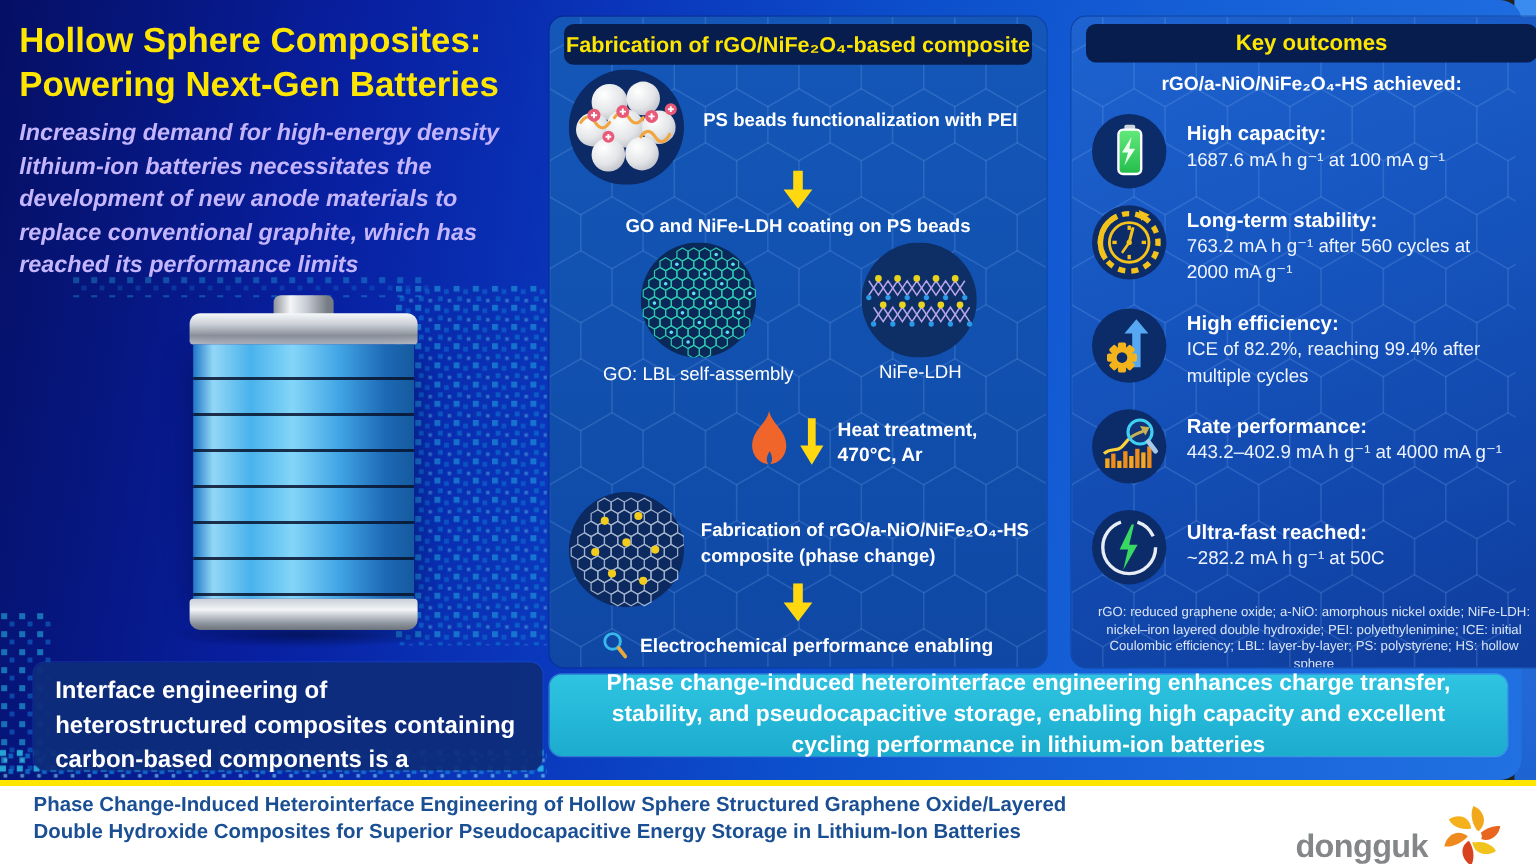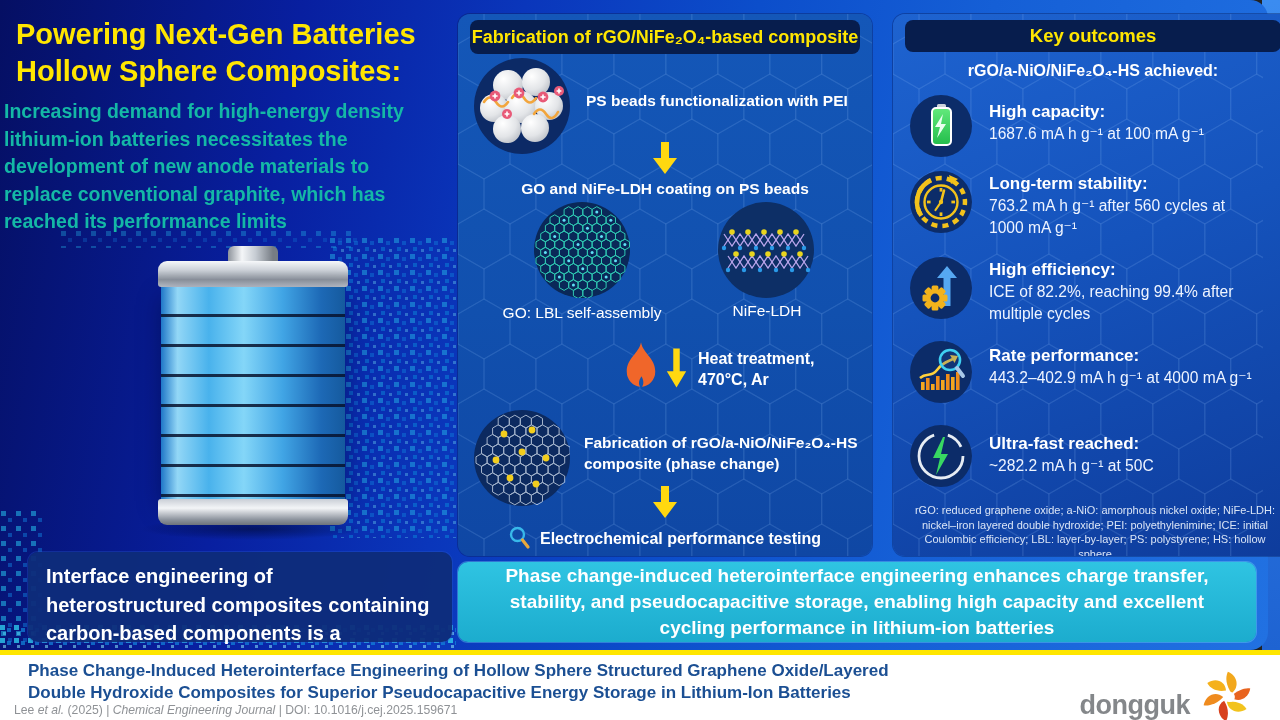--- a/index.html
+++ b/index.html
@@ -7,21 +7,21 @@
     font-family:"Liberation Sans","DejaVu Sans",sans-serif;-webkit-font-smoothing:antialiased;}
   .abs{position:absolute;}
   
   .edge-strip{left:1262px;top:0;width:18px;height:650px;
     background:linear-gradient(to bottom,#3b8cf0,#1e63d2);}
   .canvas{left:0;top:0;width:1268px;height:650px;border-radius:0 18px 18px 0;
     background:linear-gradient(100deg,#050f63 0%,#081fa0 22%,#0a36bb 38%,#0c4ecb 55%,#155fd6 72%,#2171e2 100%);}
   svg{display:block;}
   
   .main-title{left:16px;top:16px;width:430px;color:#ffe600;font-size:29px;line-height:37px;font-weight:800;}
-  .intro{left:4px;top:98px;width:428px;color:#14b8a6;font-size:19.5px;line-height:27.5px;font-weight:700;}
+  .intro{left:16px;top:98px;width:428px;color:#c4b5fd;font-size:19.5px;line-height:27.5px;font-weight:700;font-style:italic;}
   .solution-box{left:28px;top:552px;width:424px;height:90px;border-radius:10px;background:rgba(14,44,122,.95);
     box-shadow:0 0 0 1px rgba(40,90,200,.35);}
   .solution-text{left:18px;top:10px;width:392px;color:#fff;font-size:20px;line-height:28.5px;font-weight:700;}
   
   .battery{left:158px;top:246px;width:190px;height:292px;}
   .bat-shadow{left:-18px;top:272px;width:226px;height:22px;border-radius:50%;
     background:radial-gradient(closest-side,rgba(2,10,45,.55),rgba(2,10,45,0));}
   .bat-term{left:70px;top:0;width:50px;height:19px;border-radius:6px 6px 2px 2px;
     background:linear-gradient(to right,#8d939b,#f4f6f8 28%,#c6ccd3 55%,#767c84 90%);}
   .bat-captop{left:0;top:15px;width:190px;height:26px;border-radius:9px 9px 3px 3px;
@@ -47,21 +47,21 @@
   .step-text{color:#fff;font-weight:700;font-size:15.5px;line-height:21px;}
   .fig-label{color:#fff;font-weight:400;font-size:15.5px;text-align:center;}
   .centered{text-align:center;}
   
   .subtitle{left:0;right:0;top:48px;text-align:center;color:#fff;font-weight:700;font-size:16px;}
   .item-title{color:#fff;font-weight:700;font-size:17px;line-height:23px;}
   .item-detail{color:#eef4ff;font-weight:400;font-size:15.6px;line-height:21.5px;}
   .item-text{width:268px;}
   .footnote{left:18px;right:14px;top:489px;text-align:center;color:#d9e4f6;font-size:11px;line-height:14.5px;}
   
-  .conclusion{left:458px;top:562px;width:798px;height:80px;border-radius:10px;
+  .conclusion{left:458px;top:562px;width:798px;height:68px;border-radius:10px;
     background:linear-gradient(180deg,#2fc4e2,#1cacce);box-shadow:0 0 0 1px rgba(120,230,250,.35);
     display:flex;align-items:center;justify-content:center;}
   .conclusion-text{width:742px;text-align:center;color:#fff;font-weight:700;font-size:19px;line-height:26px;}
   
   .gold-line{left:0;top:650px;width:1280px;height:5px;background:#ffe600;}
   .footer{left:0;top:655px;width:1280px;height:65px;background:#ffffff;}
   .paper-title{left:28px;top:5px;width:866px;color:#1b4f93;font-weight:700;font-size:17px;line-height:22px;}
   .citation{left:14px;top:48px;color:#8f9296;font-size:12.2px;}
   .citation i{font-style:italic;}
   .logo{right:26px;top:4px;display:flex;align-items:center;gap:8px;}
@@ -105,22 +105,22 @@
       <rect x="8" y="8" width="4" height="4" fill="#0f7ad8" opacity=".5"></rect>
     </pattern>
       </defs>
     <rect width="44" height="136" fill="url(#px3)"></rect>
   </svg>
   <svg class="abs" style="left:60px;top:230px" width="300" height="18">
     <rect width="300" height="18" fill="url(#px3)" opacity=".6"></rect>
   </svg>
 
   <div class="abs main-title">
+    <div>Hollow Sphere Composites:</div>
     <div>Powering Next-Gen Batteries</div>
-    <div>Hollow Sphere Composites:</div>
   </div>
   <div class="abs intro">Increasing demand for high-energy density lithium-ion batteries necessitates the development of new anode materials to replace conventional graphite, which has reached its performance limits</div>
 
   <div class="abs battery">
     <div class="abs bat-shadow"></div>
     <div class="abs bat-term"></div>
     <div class="abs bat-captop"></div>
     <div class="abs bat-body"></div>
     <div class="abs bat-capbot"></div>
   </div>
@@ -545,21 +545,21 @@
 
     <svg class="abs" style="left:194px;top:472px" width="26" height="32" viewBox="0 0 26 32">
       <path d="M9 0h8v16h8L13 32 1 16h8z" fill="#ffd810"></path>
     </svg>
 
     <div class="abs" style="left:0;right:0;top:512px;display:flex;justify-content:center;align-items:center;gap:9px">
       <svg width="22" height="24" viewBox="0 0 22 24">
         <circle cx="8.5" cy="8.5" r="6.5" stroke="#38b8ea" stroke-width="2.4" fill="none"></circle>
         <line x1="13.5" y1="14" x2="19" y2="21" stroke="#e8a83c" stroke-width="3.2" stroke-linecap="round"></line>
       </svg>
-      <span class="step-text" style="font-size:16px">Electrochemical performance testing</span>
+      <span class="step-text" style="font-size:16px">Electrochemical performance enabling</span>
     </div>
   </div>
 
   <div class="abs panel panel-right">
     <svg class="abs hexbg" width="370" height="542">
       <g id="hexRight" stroke="rgba(150,195,255,.09)" stroke-width="1.4" fill="none">
           <polygon points="-26.0,15.0 -52.0,30.0 -77.9,15.0 -77.9,-15.0 -52.0,-30.0 -26.0,-15.0"></polygon>
           <polygon points="26.0,15.0 0.0,30.0 -26.0,15.0 -26.0,-15.0 -0.0,-30.0 26.0,-15.0"></polygon>
           <polygon points="77.9,15.0 52.0,30.0 26.0,15.0 26.0,-15.0 52.0,-30.0 77.9,-15.0"></polygon>
           <polygon points="129.9,15.0 103.9,30.0 77.9,15.0 77.9,-15.0 103.9,-30.0 129.9,-15.0"></polygon>
@@ -724,21 +724,21 @@
           <rect x="30.6" y="42.4" width="2.8" height="3.6"></rect>
         <rect x="18" y="30.6" width="3.6" height="2.8"></rect>
           <rect x="42.4" y="30.6" width="3.6" height="2.8"></rect>
       </g>
       <line x1="32" y1="32" x2="35" y2="20.5" stroke="#f3c21b" stroke-width="2.6" stroke-linecap="round"></line>
       <line x1="32" y1="32" x2="26.5" y2="40" stroke="#f3c21b" stroke-width="2.2" stroke-linecap="round"></line>
       <circle cx="32" cy="32" r="2.2" fill="#f3c21b"></circle>
     </svg>
     <div class="abs item-text" style="left:96px;top:158px">
       <div class="item-title">Long-term stability:</div>
-      <div class="item-detail">763.2 mA h g⁻¹ after 560 cycles at 1000 mA g⁻¹</div>
+      <div class="item-detail">763.2 mA h g⁻¹ after 560 cycles at 2000 mA g⁻¹</div>
     </div>
 
     <svg class="abs" style="left:16px;top:242px" width="64" height="64" viewBox="0 0 64 64">
       <circle cx="32" cy="32" r="31" fill="#0c2c69"></circle>
       <path d="M38 10l10 12h-6.5v28h-7V22H28z" fill="#56a8f2"></path>
       <g transform="translate(26,42)" fill="#f2b31c">
         <g>
           <rect x="-12.5" y="-3.4" width="25" height="6.8" rx="1.5"></rect>
           <rect x="-12.5" y="-3.4" width="25" height="6.8" rx="1.5" transform="rotate(45)"></rect>
           <rect x="-12.5" y="-3.4" width="25" height="6.8" rx="1.5" transform="rotate(90)"></rect>
@@ -788,23 +788,20 @@
     <div class="abs footnote">rGO: reduced graphene oxide; a-NiO: amorphous nickel oxide; NiFe-LDH: nickel–iron layered double hydroxide; PEI: polyethylenimine; ICE: initial Coulombic efficiency; LBL: layer-by-layer; PS: polystyrene; HS: hollow sphere</div>
   </div>
 
   <div class="abs conclusion">
     <div class="conclusion-text">Phase change-induced heterointerface engineering enhances charge transfer, stability, and pseudocapacitive storage, enabling high capacity and excellent cycling performance in lithium-ion batteries</div>
   </div>
 
   <div class="abs gold-line"></div>
   <div class="abs footer">
     <div class="abs paper-title">Phase Change-Induced Heterointerface Engineering of Hollow Sphere Structured Graphene Oxide/Layered Double Hydroxide Composites for Superior Pseudocapacitive Energy Storage in Lithium-Ion Batteries</div>
-    <div class="abs citation">
-      <span>Lee </span><i>et al.</i><span> (2025) | </span><i>Chemical Engineering Journal</i><span> | DOI: 10.1016/j.cej.2025.159671</span>
-    </div>
     <div class="abs logo">
       <div class="logo-words">
         <div class="logo-name">dongguk</div>
         <div class="logo-sub">UNIVERSITY</div>
       </div>
       <svg width="56" height="56" viewBox="0 0 60 60">
         <g>
           <path d="M32 4 C42 8 45 20 36 27 C30 19 29 10 32 4Z" fill="#f2a81d"></path>
           <path d="M56 22 C54 33 43 38 35 31 C42 24 50 21 56 22Z" fill="#e8641f"></path>
           <path d="M52 44 C43 50 32 46 31 36 C41 35 49 38 52 44Z" fill="#f2c31d"></path>

